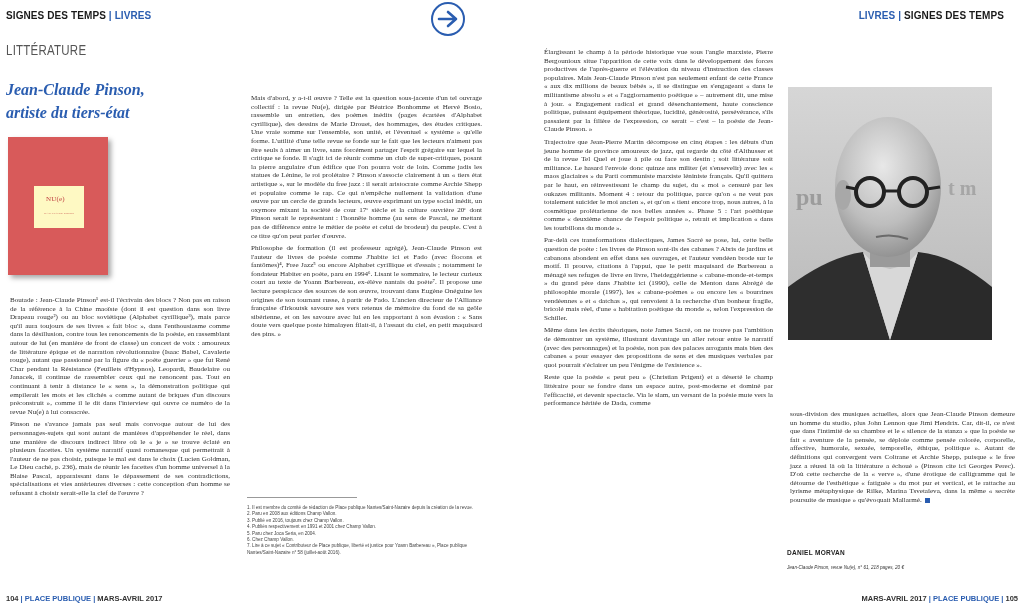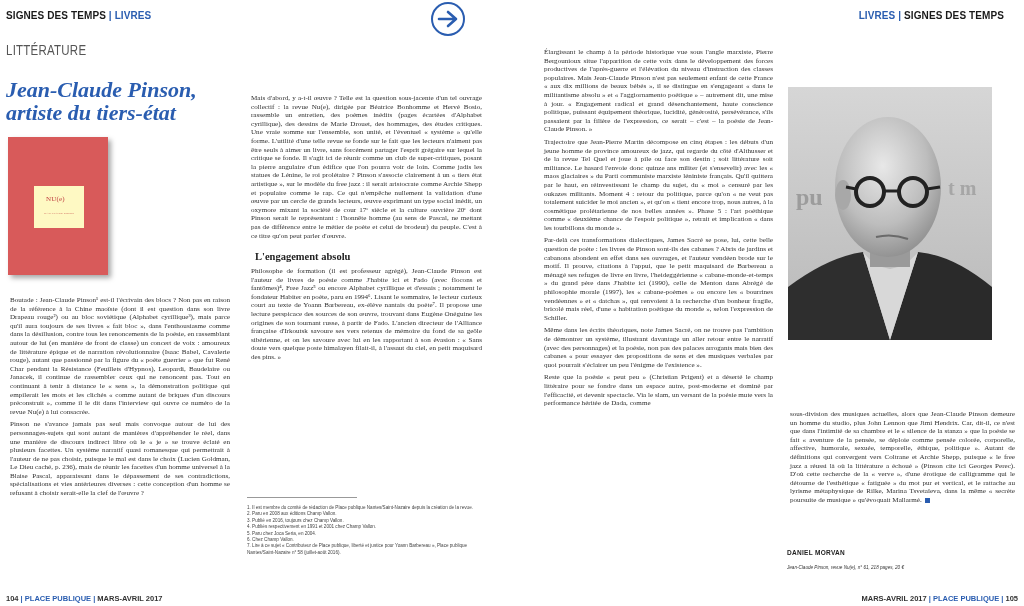--- a/index.html
+++ b/index.html
@@ -12,21 +12,21 @@
 
   .running-head { position: absolute; top: 10px; font-family: "Liberation Sans", "DejaVu Sans", sans-serif; font-weight: bold; font-size: 10px; letter-spacing: 0.1px; color: #1a1a1a; white-space: nowrap; text-align: right; }
   .running-head .accent { color: #2a5db0; }
   .rh-left { left: 6px; }
   .rh-right { right: 20px; padding-left: 8px; }
 
   .nav-arrow { position: absolute; left: 431px; top: 2px; width: 34px; height: 34px; border: 2px solid #2a5db0; border-radius: 50%; display: flex; align-items: center; justify-content: center; cursor: pointer; background: #fff; }
 
   .section-label { position: absolute; left: 6px; top: 42px; font-family: "Liberation Sans", "DejaVu Sans", sans-serif; font-size: 14px; letter-spacing: 0.3px; color: #555; transform: scaleX(0.82); transform-origin: left; }
 
-  .article-title { position: absolute; left: 6px; top: 78px; width: 200px; font-family: "Liberation Serif", "DejaVu Serif", serif; font-style: italic; font-size: 22px; line-height: 23px; color: #2a5db0; }
+  .article-title { position: absolute; left: 6px; top: 78px; width: 200px; font-family: "Liberation Serif", "DejaVu Serif", serif; font-style: italic; font-size: 16px; line-height: 23px; color: #2a5db0; }
 
   .book-cover { position: absolute; left: 8px; top: 137px; width: 100px; height: 138px; background: #d85a5a; box-shadow: 3px 3px 5px rgba(0,0,0,0.35); }
   .book-cover .inset { position: absolute; left: 26px; top: 49px; width: 50px; height: 42px; background: #fef9c3; }
   .book-cover .cover-title { position: absolute; left: 12px; top: 9px; font-size: 7px; color: #c04040; letter-spacing: 0.2px; }
   .book-cover .cover-sub { position: absolute; left: 3px; top: 26px; width: 44px; font-size: 2.8px; color: #c04040; text-align: center; }
 
   .body-col { position: absolute; font-size: 7.1px; line-height: 8.6px; text-align: justify; color: #303030; }
   .body-col p { margin: 4px; }
   .col1 { left: 6px; top: 292px; width: 228px; }
   .col2 { left: 247px; top: 90px; width: 239px; }
@@ -77,21 +77,20 @@
     </div>
   </div>
 
   <div class="body-col col1">
     <p>Boutade : Jean-Claude Pinson¹ est-il l'écrivain des blocs ? Non pas en raison de la référence à la Chine maoïste (dont il est question dans son livre Drapeau rouge²) ou au bloc soviétique (Alphabet cyrillique³), mais parce qu'il aura toujours de ses livres « fait bloc », dans l'enthousiasme comme dans la désillusion, contre tous les renoncements de la poésie, en rassemblant autour de lui (en manière de front de classe) un concert de voix : amoureux de littérature épique et de narration révolutionnaire (Isaac Babel, Cavalerie rouge), autant que passionné par la figure du « poète guerrier » que fut René Char pendant la Résistance (Feuillets d'Hypnos), Leopardi, Baudelaire ou Janacek, il continue de rassembler ceux qui ne renoncent pas. Tout en continuant à tenir à distance le « sens », la démonstration politique qui empilerait les mots et les clichés « comme autant de briques d'un discours préconstruit », comme il le dit dans l'interview qui ouvre ce numéro de la revue Nu(e) à lui consacrée.</p>
     <p>Pinson ne s'avance jamais pas seul mais convoque autour de lui des personnages-sujets qui sont autant de manières d'appréhender le réel, dans une manière de discours indirect libre où le « je » se trouve éclaté en plusieurs facettes. Un système narratif quasi romanesque qui permettrait à l'auteur de ne pas choisir, puisque le mal est dans le choix (Lucien Goldman, Le Dieu caché, p. 236), mais de réunir les facettes d'un homme universel à la Blaise Pascal, apparaissant dans le dépassement de ses contradictions, spécialisations et vies antérieures diverses : cette conception d'un homme se refusant à choisir serait-elle la clef de l'œuvre ?</p>
   </div>
 
   <div class="body-col col2">
     <p>Mais d'abord, y a-t-il œuvre ? Telle est la question sous-jacente d'un tel ouvrage collectif : la revue Nu(e), dirigée par Béatrice Bonhomme et Hervé Bosio, rassemble un entretien, des poèmes inédits (pages écartées d'Alphabet cyrillique), des dessins de Marie Drouet, des hommages, des études critiques. Une vraie somme sur l'ensemble, son unité, et l'éventuel « système » qu'elle forme. L'utilité d'une telle revue se fonde sur le fait que les lecteurs n'aiment pas être seuls à aimer un livre, sans forcément partager l'esprit grégaire sur lequel la critique se fonde. Il s'agit ici de réunir comme un club de super-critiques, posant la pierre angulaire d'un édifice que l'on pourra voir de loin. Comme jadis les statues de Lénine, le roi prolétaire ? Pinson s'associe clairement à un « tiers état artistique », sur le modèle du free jazz : il serait aristocrate comme Archie Shepp et populaire comme le rap. Ce qui n'empêche nullement la validation d'une œuvre par un cercle de grands lecteurs, œuvre exprimant un type social inédit, un oxymore mixant la société de cour 17ᵉ siècle et la culture ouvrière 20ᵉ dont Pinson serait le représentant : l'honnête homme (au sens de Pascal, ne mettant pas de différence entre le métier de poète et celui de brodeur) du peuple. C'est à ce titre qu'on peut parler d'œuvre.</p>
-    <p class="subhead">L'engagement absolu</p>
     <p>Philosophe de formation (il est professeur agrégé), Jean-Claude Pinson est l'auteur de livres de poésie comme J'habite ici et Fado (avec flocons et fantômes)⁴, Free Jazz⁵ ou encore Alphabet cyrillique et d'essais ; notamment le fondateur Habiter en poète, paru en 1994⁶. Lisant le sommaire, le lecteur curieux court au texte de Yoann Barbereau, ex-élève nantais du poète⁷. Il propose une lecture perspicace des sources de son œuvre, trouvant dans Eugène Onéguine les origines de son tournant russe, à partir de Fado. L'ancien directeur de l'Alliance française d'Irkoutsk savoure ses vers retenus de mémoire du fond de sa geôle sibérienne, et on les savoure avec lui en les rapportant à son évasion : « Sans doute vers quelque poste himalayen filait-il, à l'assaut du ciel, en petit maquisard des pins. »</p>
   </div>
 
   <div class="footnote-rule"></div>
   <div class="footnotes">
     <div>1. Il est membre du comité de rédaction de Place publique Nantes/Saint-Nazaire depuis la création de la revue.</div>
     <div>2. Paru en 2008 aux éditions Champ Vallon.</div>
     <div>3. Publié en 2016, toujours chez Champ Vallon.</div>
     <div>4. Publiés respectivement en 1991 et 2001 chez Champ Vallon.</div>
     <div>5. Paru chez Joca Seria, en 2004.</div>

